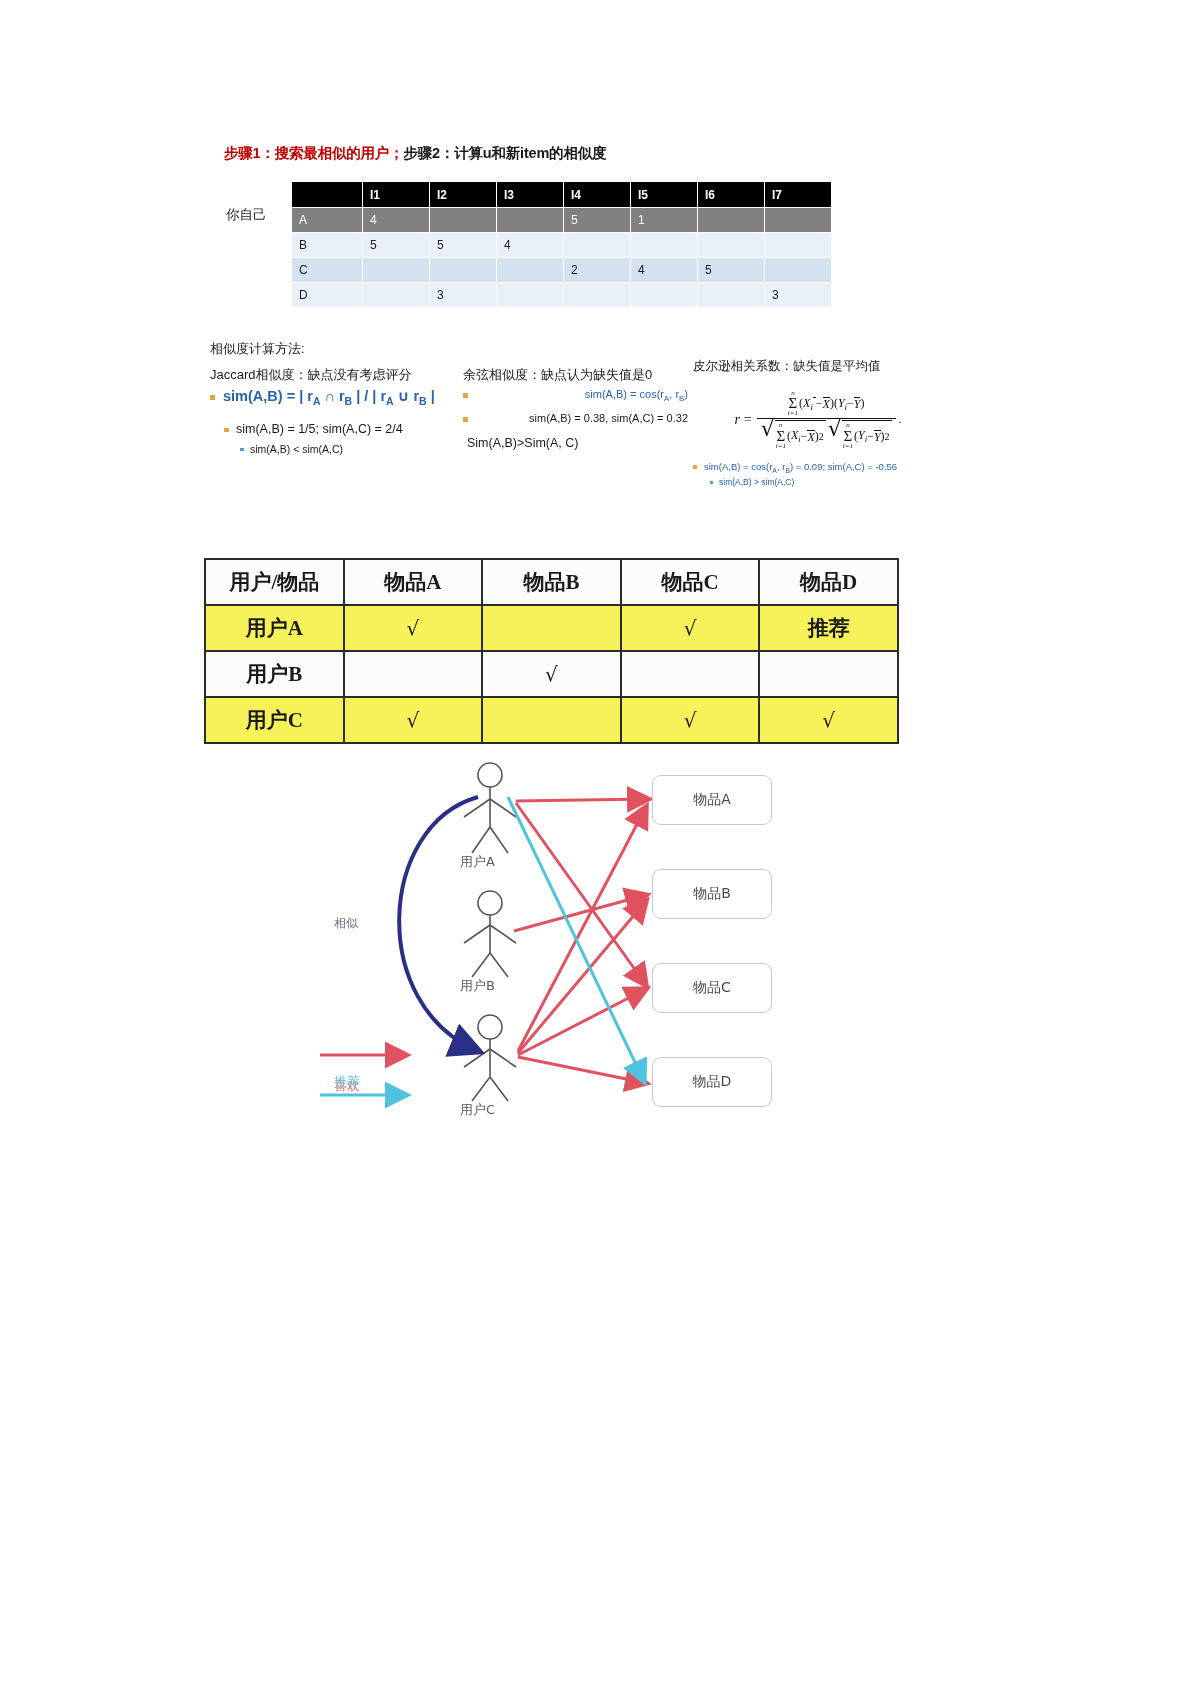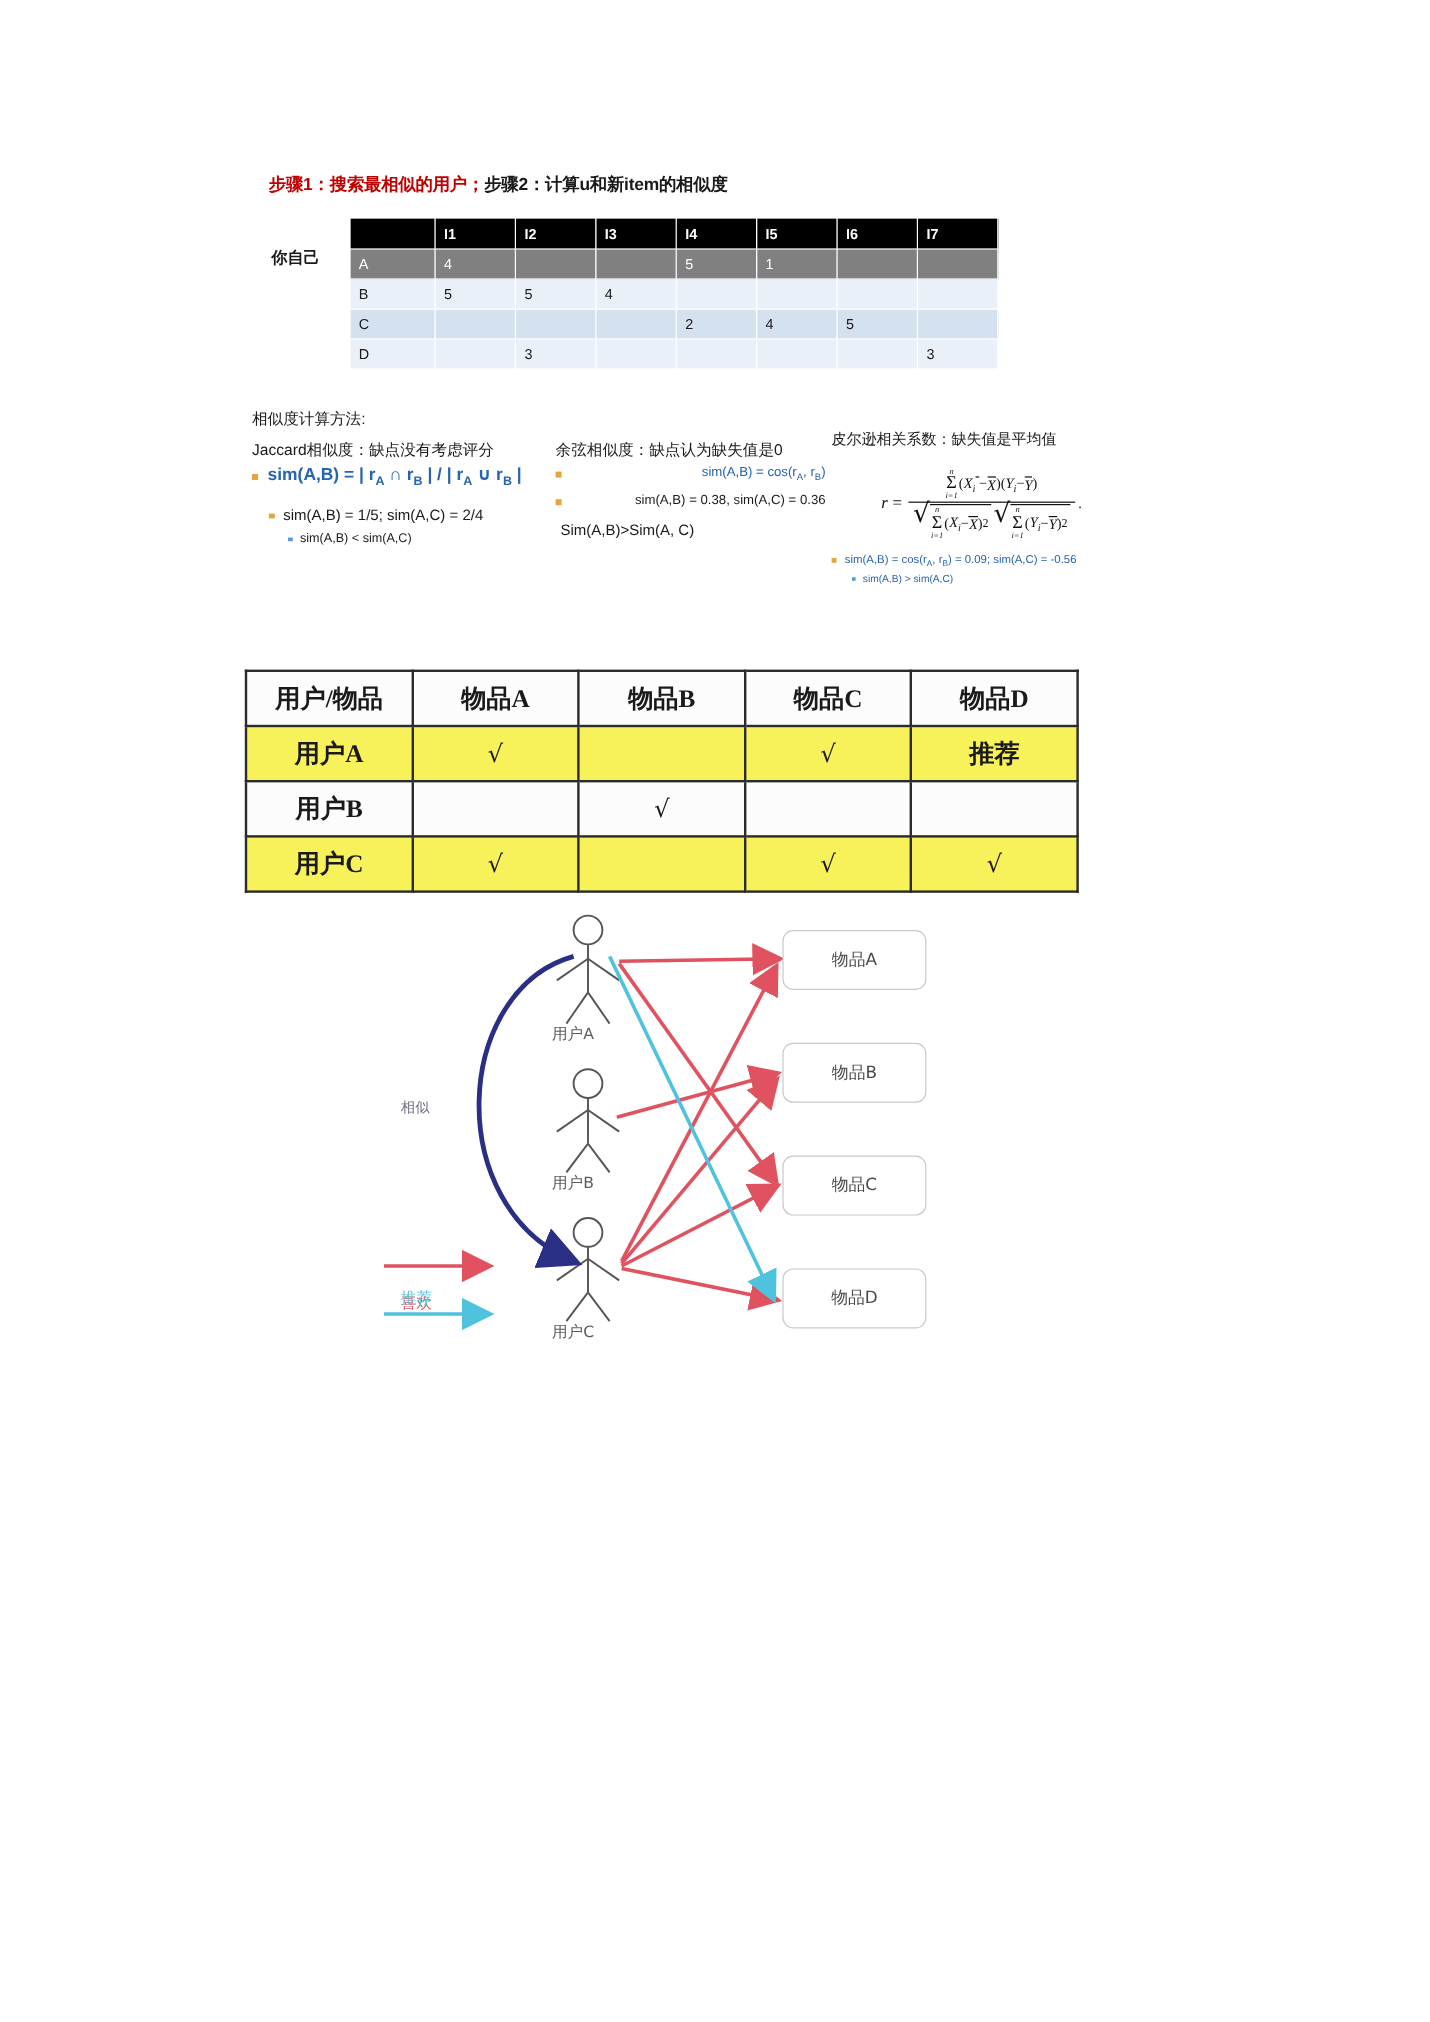--- a/index.html
+++ b/index.html
@@ -79,21 +79,20 @@
   .matrix tbody tr.r-c td { background: #d4e2f0; color:#1a1a1a; }
   .matrix tbody tr.r-d td { background: #eaf0f7; color:#1a1a1a; }
 
   .you-label {
     position: absolute;
     left: 78px;
     top: 88px;
     font-size: 13.5px;
     color: #1a1a1a;
     white-space: nowrap;
-    font-weight: bold;
   }
 
   
   .sim-title {
     position: absolute;
     left: 62px;
     top: 222px;
     font-size: 13px;
     color: #1a1a1a;
     white-space: nowrap;
@@ -458,21 +457,21 @@
       </div>
       <div class="bullet-md">sim(A,B) = 1/5; sim(A,C) = 2/4</div>
       <div class="bullet-sm">sim(A,B) &lt; sim(A,C)</div>
     </div>
 
     <div class="col-cosine">
       <div class="sub-head">余弦相似度：缺点认为缺失值是0</div>
       <div class="cos-bullet">
         <span style="color:#2763b0;">sim(A,B) = cos(r<sub>A</sub>, r<sub>B</sub>)</span>
       </div>
-      <div class="cos-bullet">sim(A,B) = 0.38, sim(A,C) = 0.36</div>
+      <div class="cos-bullet">sim(A,B) = 0.38, sim(A,C) = 0.32</div>
       <div class="cos-concl">Sim(A,B)&gt;Sim(A, C)</div>
     </div>
 
     <div class="col-pearson">
       <div class="pearson-head">皮尔逊相关系数：缺失值是平均值</div>
 
       <div class="formula">
         <span class="f-r">r</span>
         <span class="f-eq">=</span>
         <span class="f-frac">

